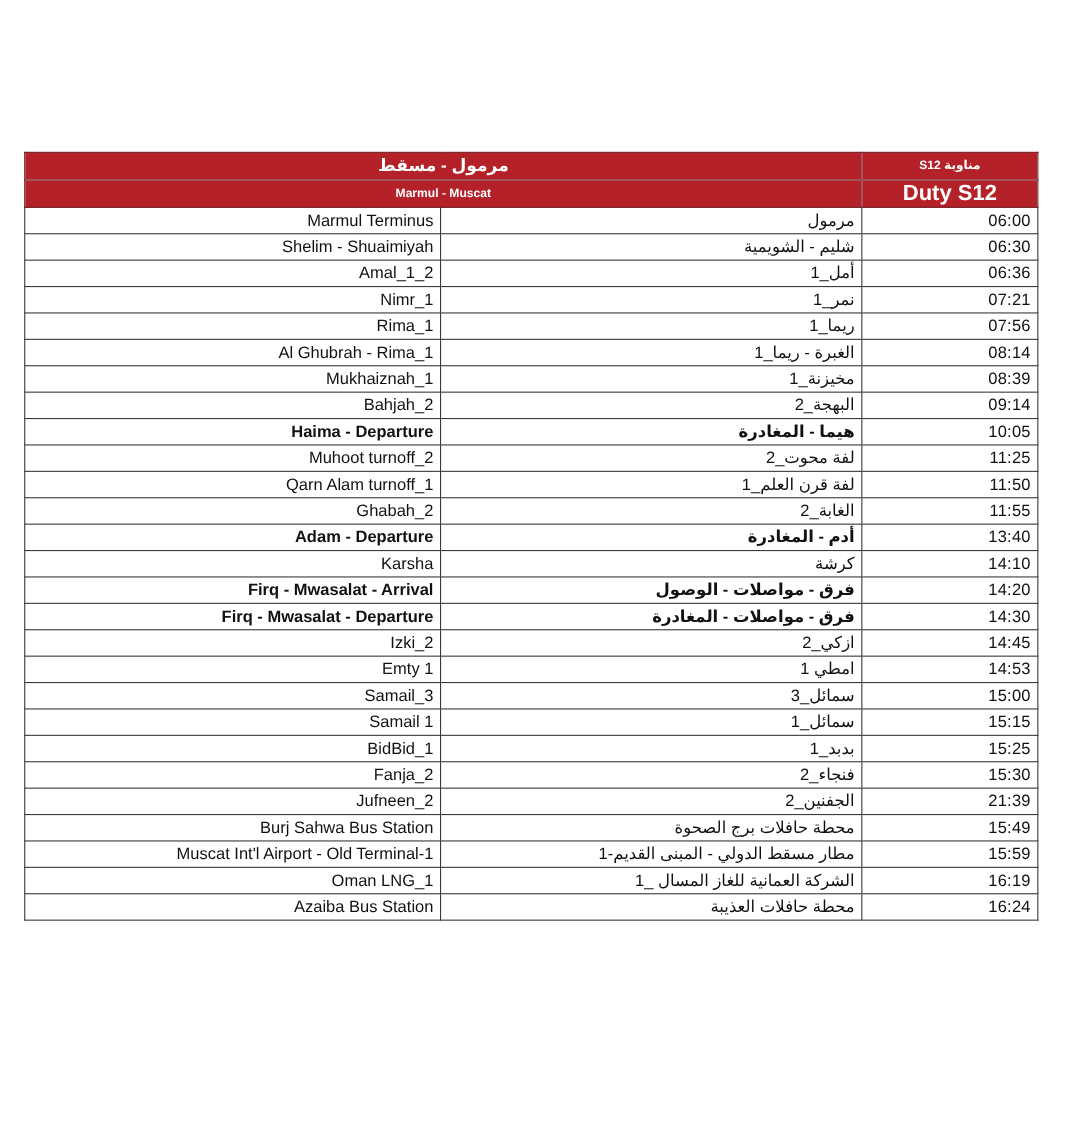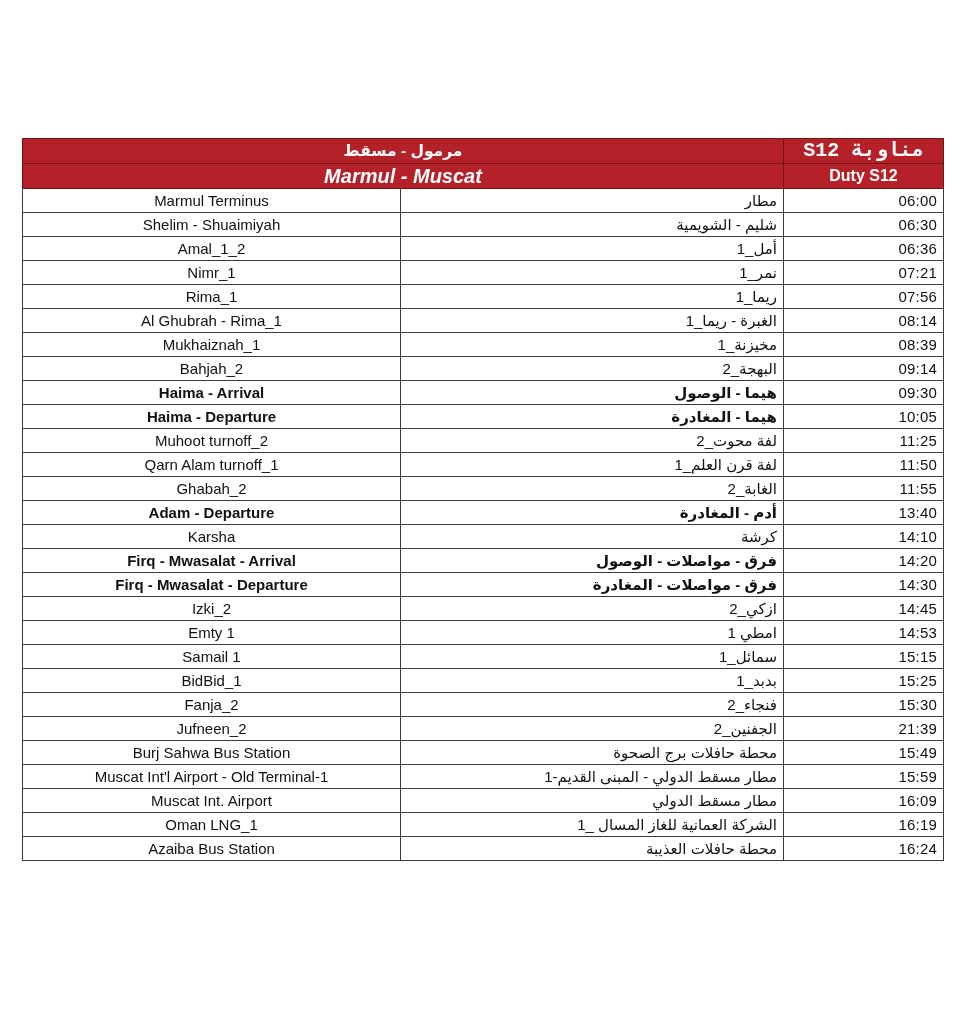--- a/index.html
+++ b/index.html
@@ -50,46 +50,44 @@
     font-weight: bold;
     text-align: center;
     white-space: nowrap;
     overflow: hidden;
   }
   tr.header-row th.route-cell-ar {
     font-size: 15.5px;
     direction: rtl;
   }
   tr.header-row th.route-cell-en {
+    font-size: 11px;
+  }
+  tr.header-row th.duty-cell-ar {
+    font-size: 11px;
+    direction: rtl;
+  }
+  tr.header-row th.duty-cell-en {
     font-size: 20px;
-    font-style: italic;
-  }
-  tr.header-row th.duty-cell-ar {
-    font-size: 20px;
-    direction: rtl;
-    font-family: Liberation Mono, monospace;
-  }
-  tr.header-row th.duty-cell-en {
-    font-size: 16px;
   }
 
   
   tr.data-row td {
     border: 1px solid #3a3a3a;
     height: 23px;
     line-height: 23px;
     padding: 0 6px;
     font-size: 15px;
     color: #111111;
     white-space: nowrap;
     overflow: hidden;
   }
 
   td.cell-en {
-    text-align: center;
+    text-align: right;
     padding-left: 8px;
   }
   td.cell-ar {
     text-align: right;
     direction: rtl;
     padding-right: 4px;
     font-size: 14.5px;
   }
   td.cell-time {
     text-align: right;
@@ -119,21 +117,21 @@
           <th class="duty-cell-ar">مناوبة S12</th>
         </tr>
         <tr class="header-row">
           <th class="route-cell-en" colspan="2">Marmul - Muscat</th>
           <th class="duty-cell-en">Duty S12</th>
         </tr>
       </thead>
       <tbody id="table-body">
           <tr class="data-row">
             <td class="cell-en">Marmul Terminus</td>
-            <td class="cell-ar">مطار</td>
+            <td class="cell-ar">مرمول</td>
             <td class="cell-time">06:00</td>
           </tr>
           <tr class="data-row">
             <td class="cell-en">Shelim - Shuaimiyah</td>
             <td class="cell-ar">شليم - الشويمية</td>
             <td class="cell-time">06:30</td>
           </tr>
           <tr class="data-row">
             <td class="cell-en">Amal_1_2</td>
             <td class="cell-ar">أمل_1</td>
@@ -158,25 +156,20 @@
             <td class="cell-en">Mukhaiznah_1</td>
             <td class="cell-ar">مخيزنة_1</td>
             <td class="cell-time">08:39</td>
           </tr>
           <tr class="data-row">
             <td class="cell-en">Bahjah_2</td>
             <td class="cell-ar">البهجة_2</td>
             <td class="cell-time">09:14</td>
           </tr>
           <tr class="data-row is-bold">
-            <td class="cell-en">Haima - Arrival</td>
-            <td class="cell-ar">هيما - الوصول</td>
-            <td class="cell-time">09:30</td>
-          </tr>
-          <tr class="data-row is-bold">
             <td class="cell-en">Haima - Departure</td>
             <td class="cell-ar">هيما - المغادرة</td>
             <td class="cell-time">10:05</td>
           </tr>
           <tr class="data-row">
             <td class="cell-en">Muhoot turnoff_2</td>
             <td class="cell-ar">لفة محوت_2</td>
             <td class="cell-time">11:25</td>
           </tr>
           <tr class="data-row">
@@ -213,20 +206,25 @@
             <td class="cell-en">Izki_2</td>
             <td class="cell-ar">ازكي_2</td>
             <td class="cell-time">14:45</td>
           </tr>
           <tr class="data-row">
             <td class="cell-en">Emty 1</td>
             <td class="cell-ar">امطي 1</td>
             <td class="cell-time">14:53</td>
           </tr>
           <tr class="data-row">
+            <td class="cell-en">Samail_3</td>
+            <td class="cell-ar">سمائل_3</td>
+            <td class="cell-time">15:00</td>
+          </tr>
+          <tr class="data-row">
             <td class="cell-en">Samail 1</td>
             <td class="cell-ar">سمائل_1</td>
             <td class="cell-time">15:15</td>
           </tr>
           <tr class="data-row">
             <td class="cell-en">BidBid_1</td>
             <td class="cell-ar">بدبد_1</td>
             <td class="cell-time">15:25</td>
           </tr>
           <tr class="data-row">
@@ -241,25 +239,20 @@
           </tr>
           <tr class="data-row">
             <td class="cell-en">Burj Sahwa Bus Station</td>
             <td class="cell-ar">محطة حافلات برج الصحوة</td>
             <td class="cell-time">15:49</td>
           </tr>
           <tr class="data-row">
             <td class="cell-en">Muscat Int'l Airport - Old Terminal-1</td>
             <td class="cell-ar">مطار مسقط الدولي - المبنى القديم-1</td>
             <td class="cell-time">15:59</td>
-          </tr>
-          <tr class="data-row">
-            <td class="cell-en">Muscat Int. Airport</td>
-            <td class="cell-ar">مطار مسقط الدولي</td>
-            <td class="cell-time">16:09</td>
           </tr>
           <tr class="data-row">
             <td class="cell-en">Oman LNG_1</td>
             <td class="cell-ar">الشركة العمانية للغاز المسال _1</td>
             <td class="cell-time">16:19</td>
           </tr>
           <tr class="data-row">
             <td class="cell-en">Azaiba Bus Station</td>
             <td class="cell-ar">محطة حافلات  العذيبة</td>
             <td class="cell-time">16:24</td>

